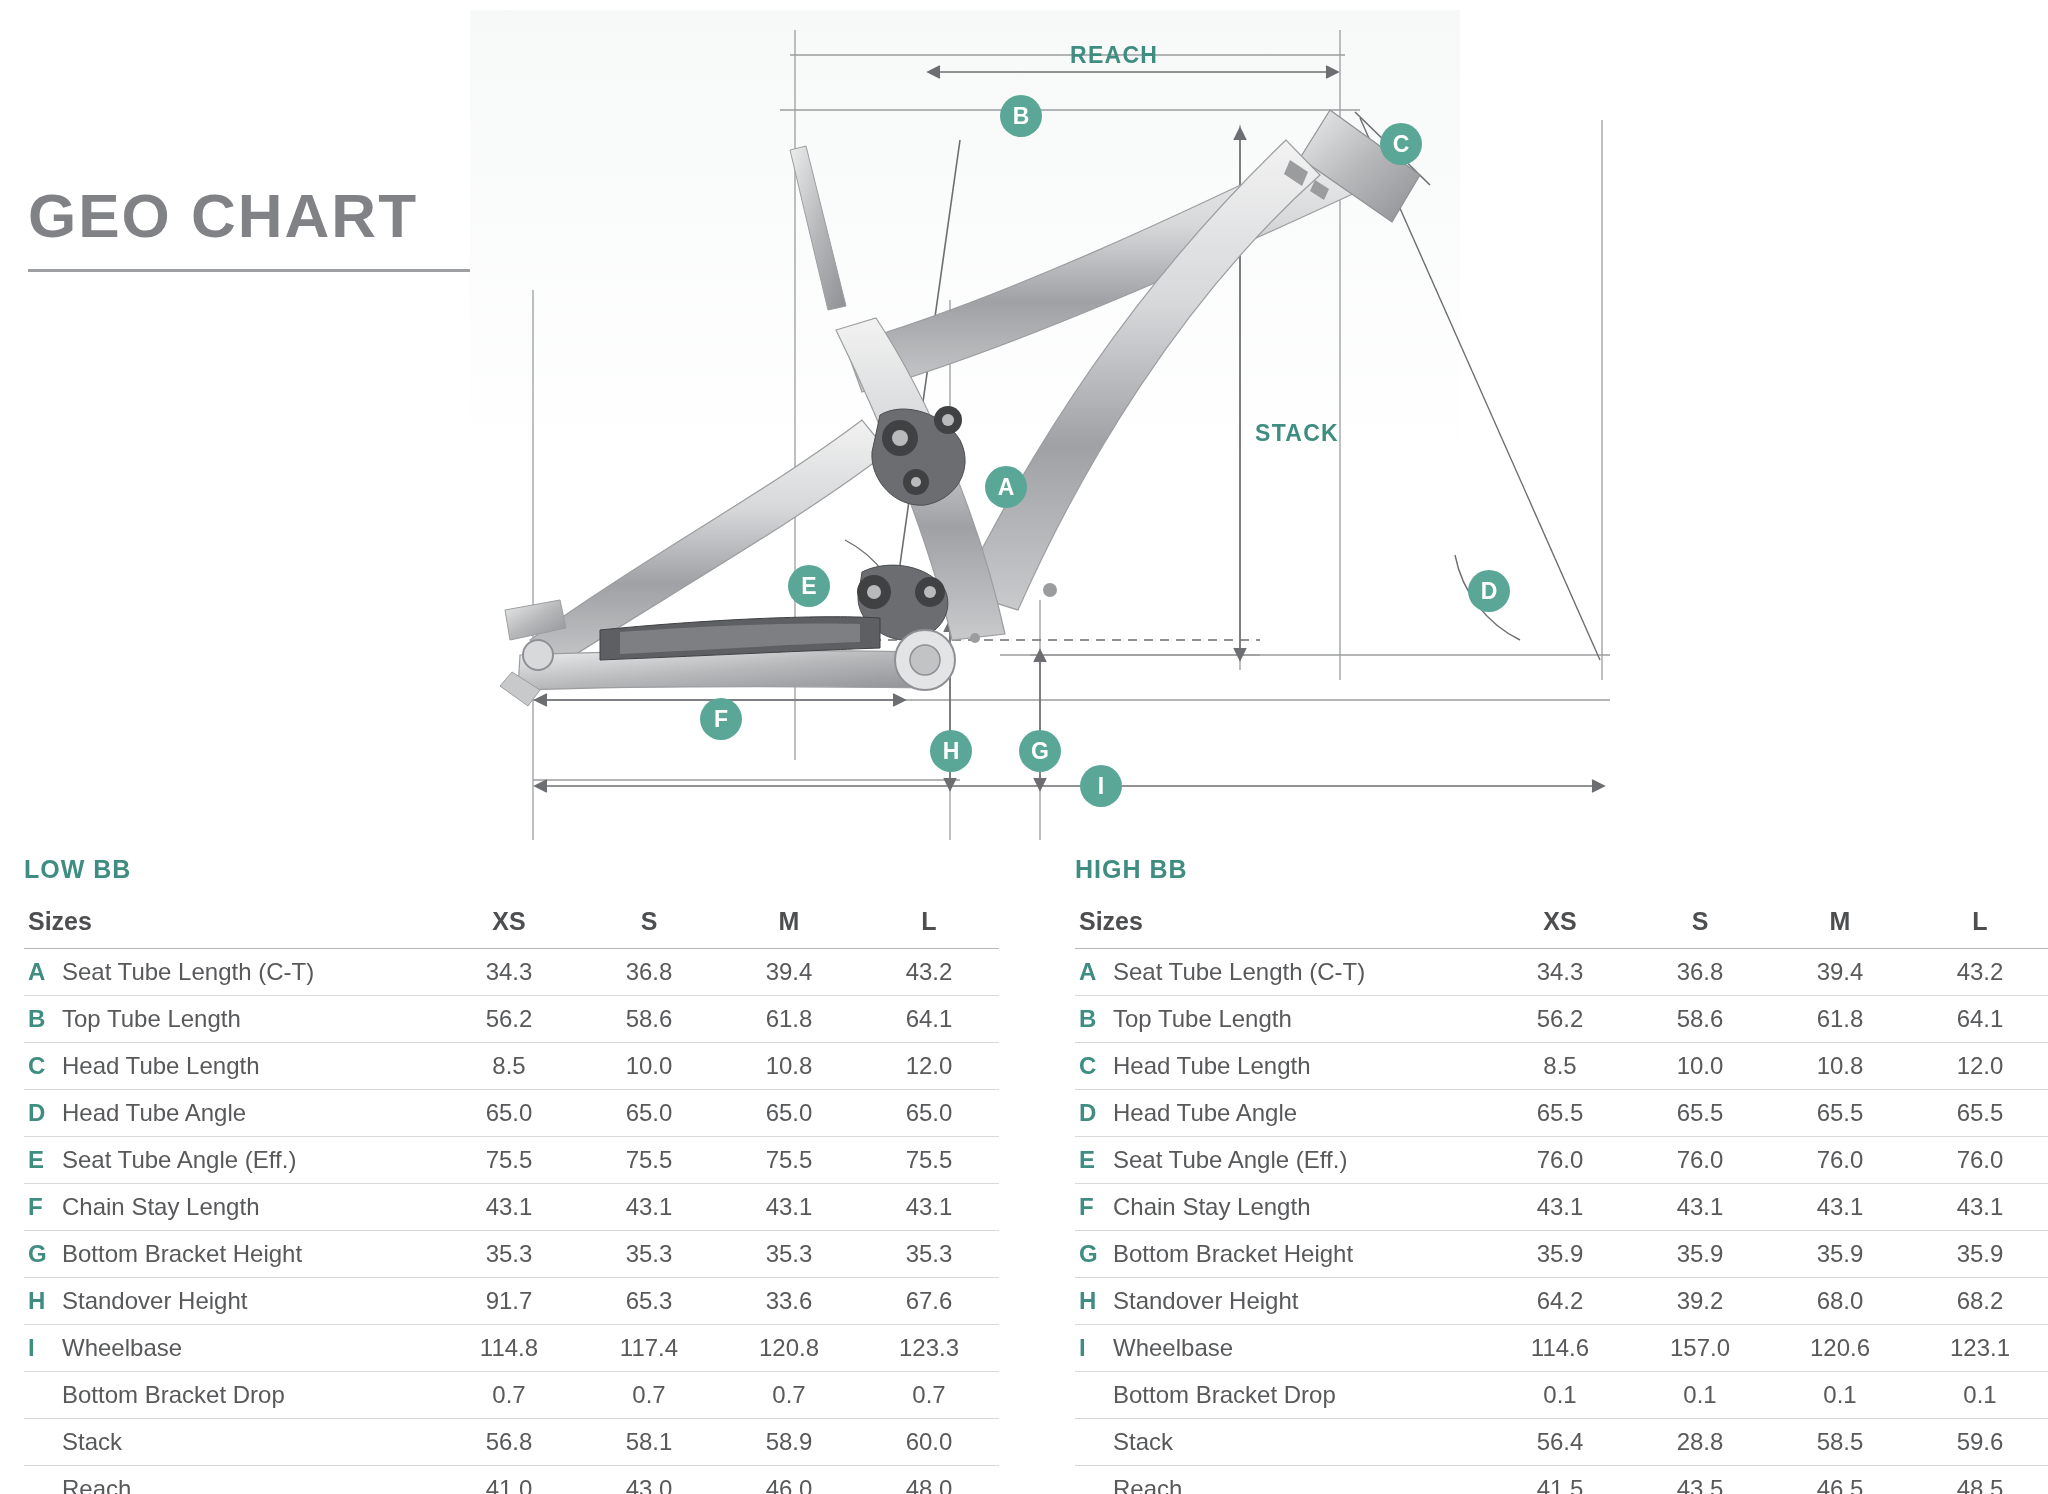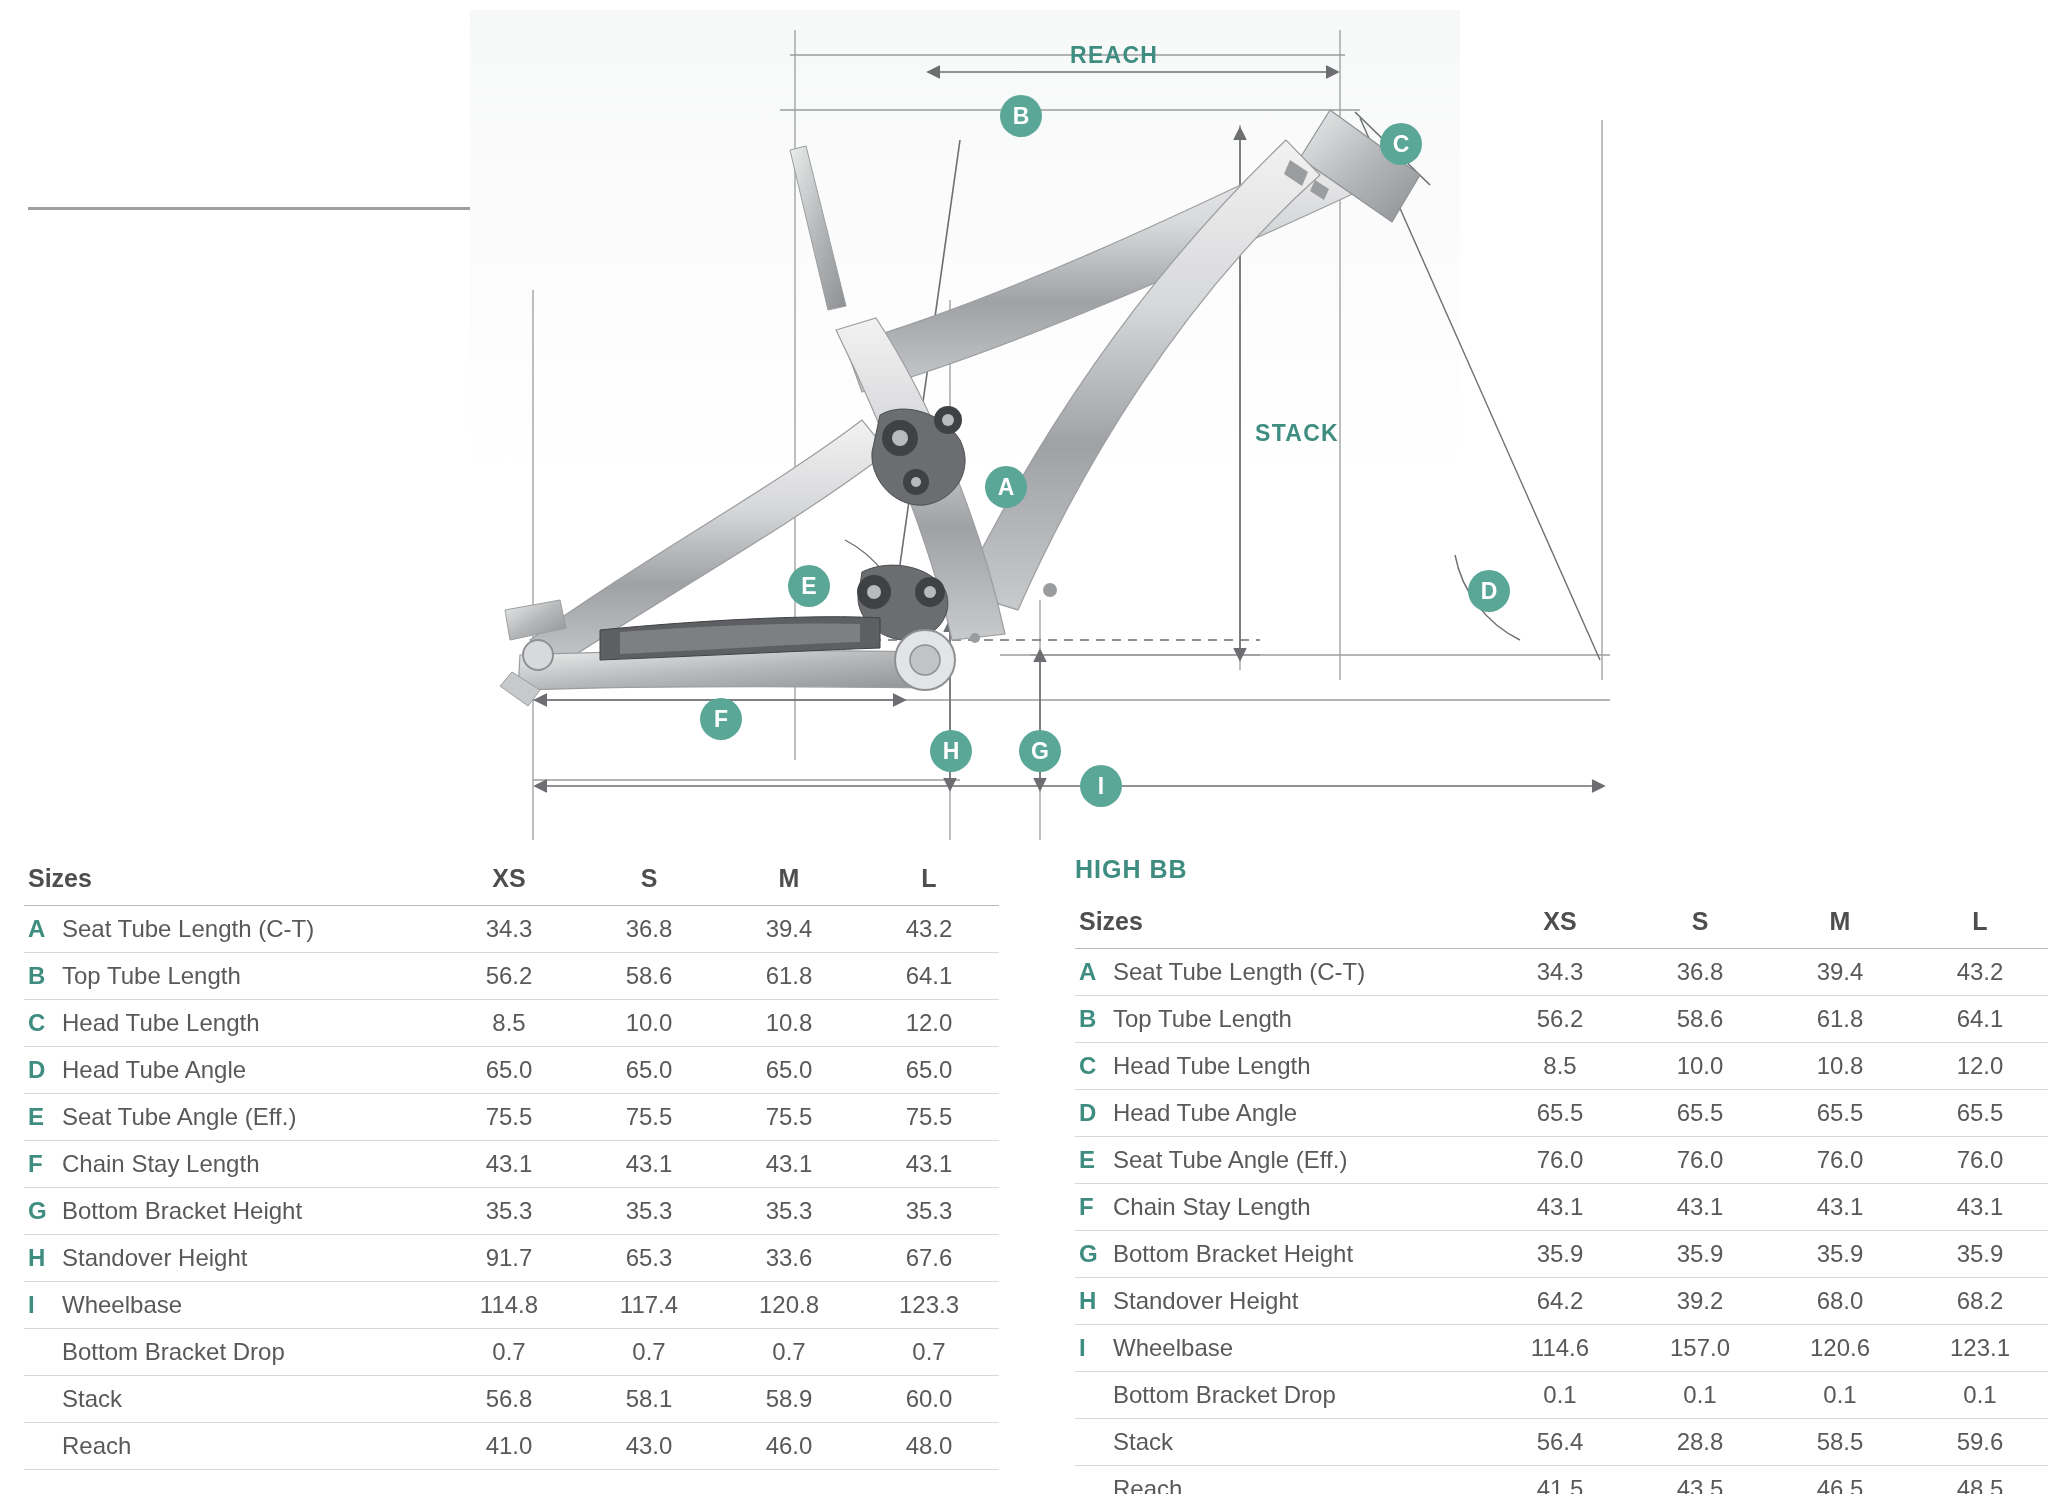--- a/index.html
+++ b/index.html
@@ -65,20 +65,21 @@
   td.lbl .name{color:#58595b;margin-left:8px;}
   td.val{color:#58595b;}
   tbody tr:last-child td{border-bottom:1px solid #d8d9da;}
 </style>
 </head>
 <body>
 
 <div id="diagram-area">
 
   <div id="title-block">
+    <div class="title">GEO CHART</div>
     <div class="rule"></div>
   </div>
 
   <svg id="bike" width="2048" height="850" viewBox="0 0 2048 850">
     <defs>
       <linearGradient id="tube" x1="0" y1="0" x2="0" y2="1">
         <stop offset="0%" stop-color="#f2f2f2"></stop>
         <stop offset="35%" stop-color="#d7d8da"></stop>
         <stop offset="65%" stop-color="#9fa1a4"></stop>
         <stop offset="100%" stop-color="#c9cacc"></stop>
@@ -220,20 +221,21 @@
   <div class="callout" style="left:985px;top:466px;">A</div>
   <div class="callout" style="left:1468px;top:570px;">D</div>
   <div class="callout" style="left:788px;top:565px;">E</div>
   <div class="callout" style="left:700px;top:698px;">F</div>
   <div class="callout" style="left:1019px;top:730px;">G</div>
   <div class="callout" style="left:930px;top:730px;">H</div>
   <div class="callout" style="left:1080px;top:765px;">I</div>
 </div>
 
 <div class="table-block" id="low-block">
+  <div class="tbl-title">LOW BB</div>
   <table>
     <colgroup>
         <col class="c-label">
         <col class="c-val">
         <col class="c-val">
         <col class="c-val">
         <col class="c-val">
       </colgroup>
     <thead>
       <tr>

